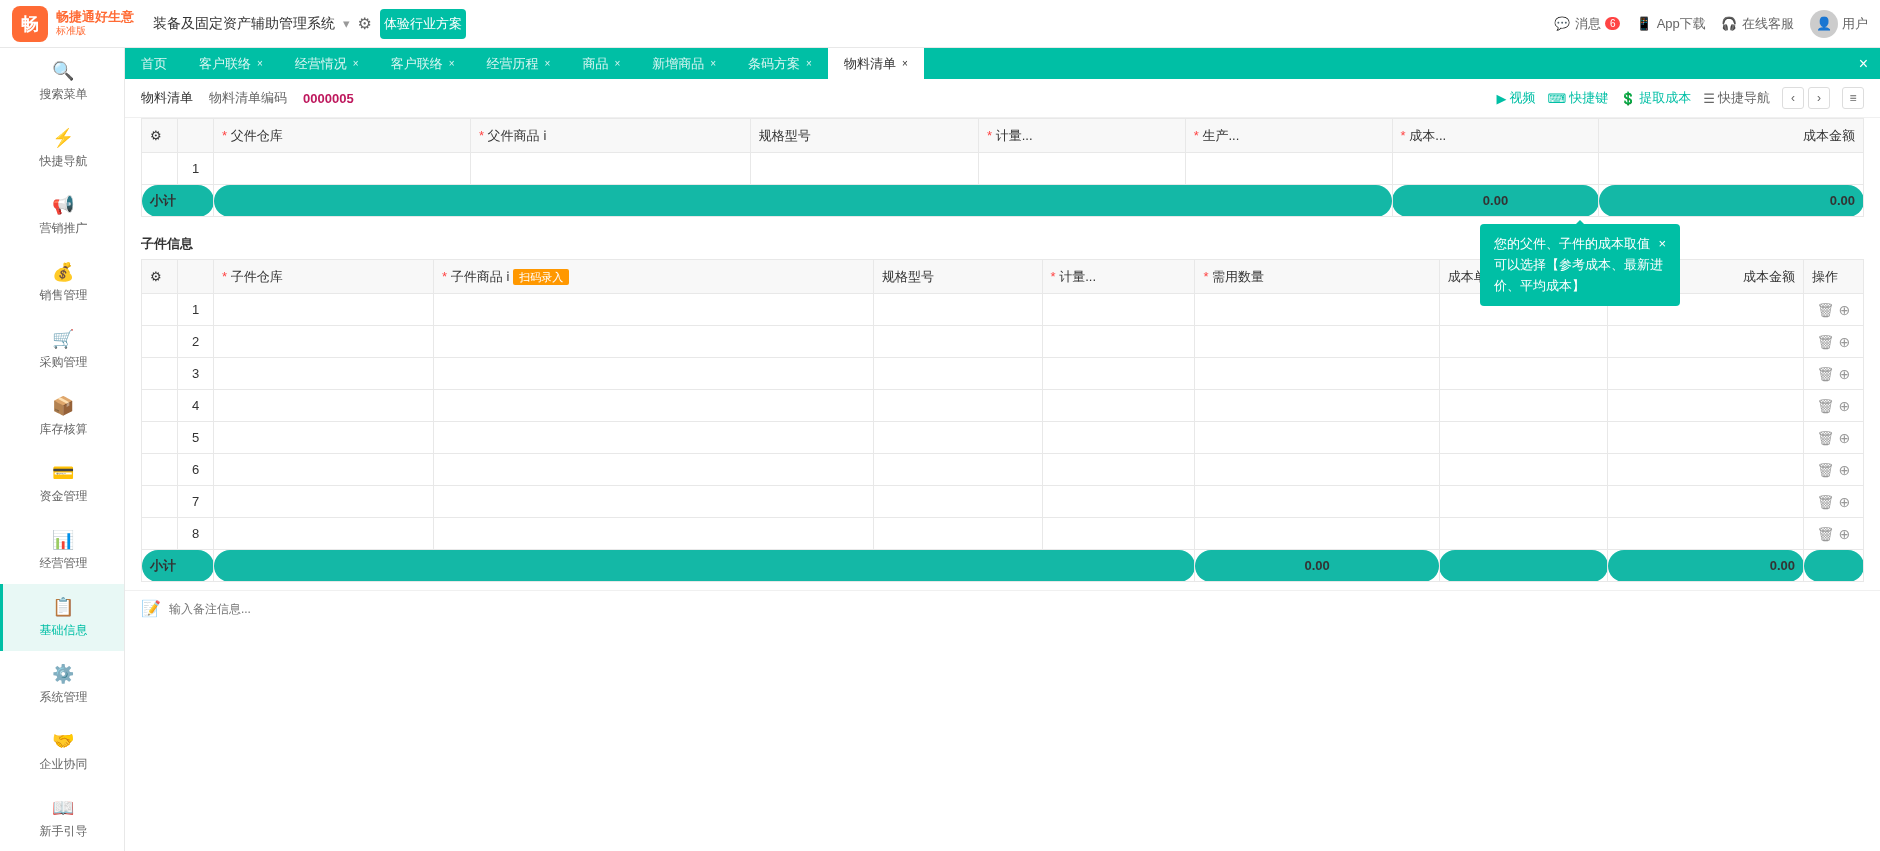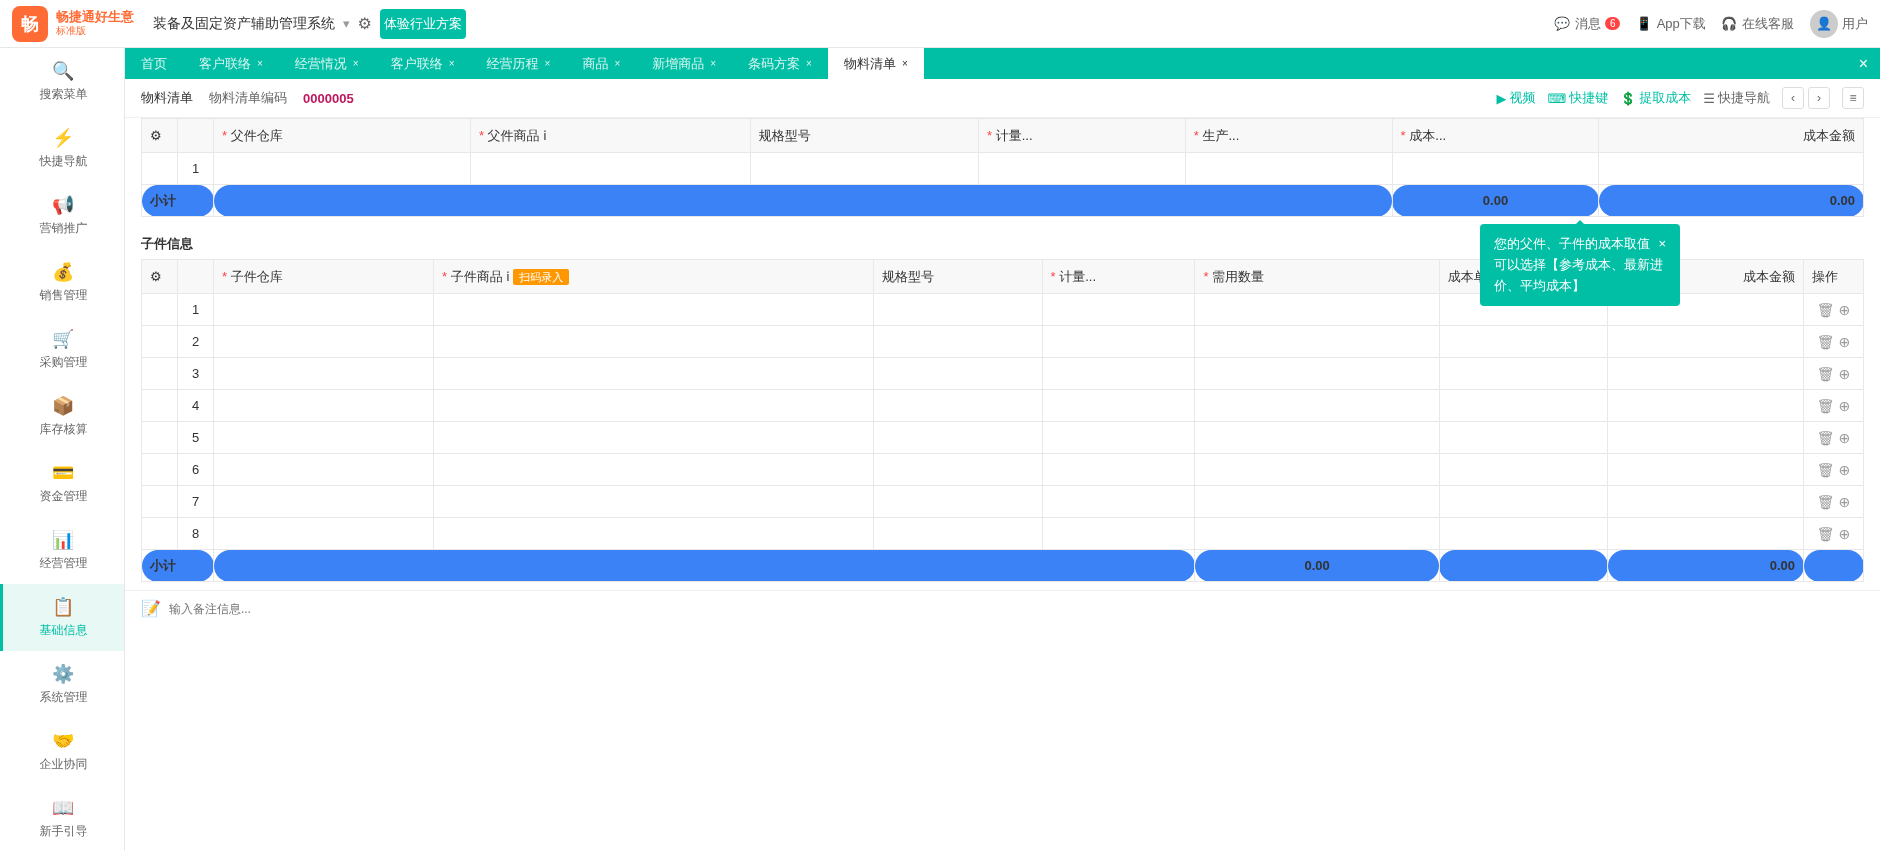--- a/index.html
+++ b/index.html
@@ -60,21 +60,21 @@
     .nav-arrow { width: 22px; height: 22px; border: 1px solid #ddd; border-radius: 3px; display: flex; align-items: center; justify-content: center; cursor: pointer; color: #666; font-size: 12px; }
 
     
     .section { padding: 0 16px 8px; }
     .section-title { font-size: 13px; font-weight: bold; color: #333; padding: 10px 0 6px; }
 
     
     .data-table { width: 100%; border-collapse: collapse; font-size: 12px; }
     .data-table th { background: #f8f8f8; border: 1px solid #e8e8e8; padding: 7px 8px; color: #333; font-weight: normal; text-align: left; white-space: nowrap; }
     .data-table td { border: 1px solid #e8e8e8; padding: 6px 8px; color: #333; height: 32px; }
-    .data-table .subtotal-row td { background: #3b82f6; font-weight: bold; border-radius: 16px; }
+    .data-table .subtotal-row td { background: #14b8a6; font-weight: bold; border-radius: 16px; }
     .required-star { color: #ff4444; }
     .settings-col { width: 36px; text-align: center; }
     .row-num-col { width: 36px; text-align: center; color: #999; }
     .ops-col { width: 60px; text-align: center; }
     .scan-badge { background: #ff9800; color: #fff; padding: 2px 6px; border-radius: 2px; font-size: 11px; }
     .op-btn { color: #999; cursor: pointer; font-size: 14px; margin: 0 2px; }
 
     
     .tooltip-popup {
       position: absolute; top: 145px; right: 200px;

